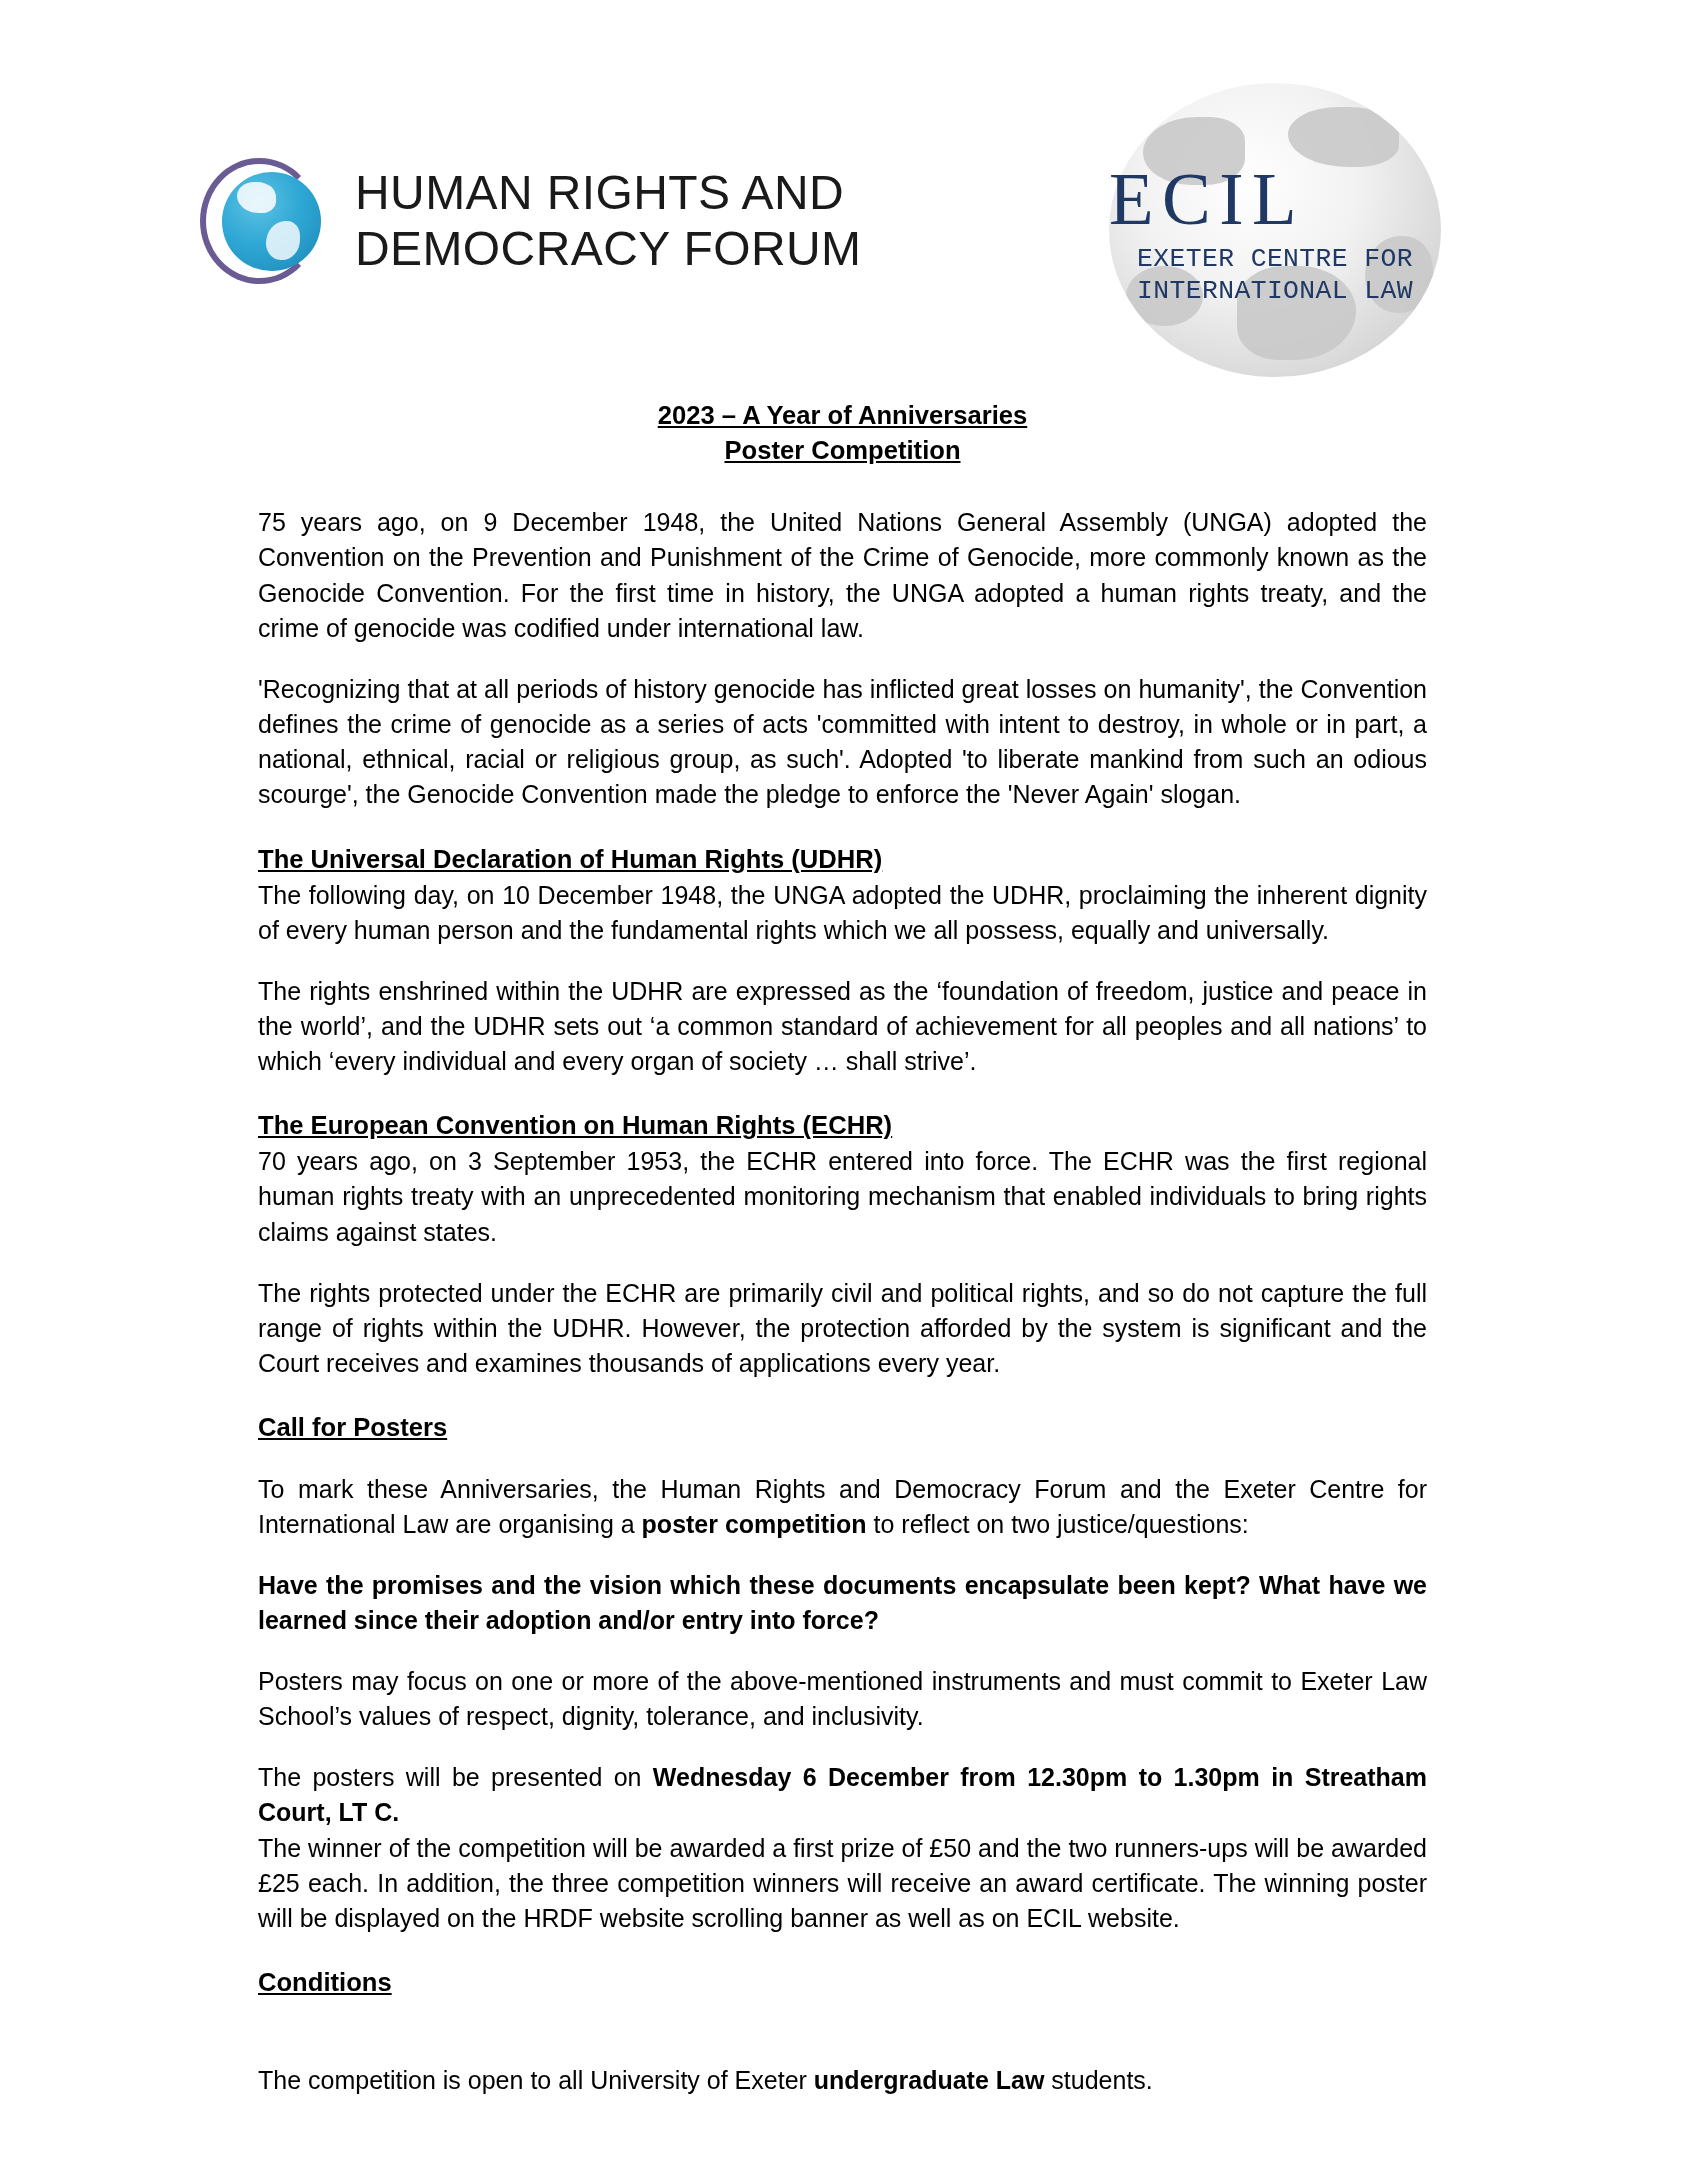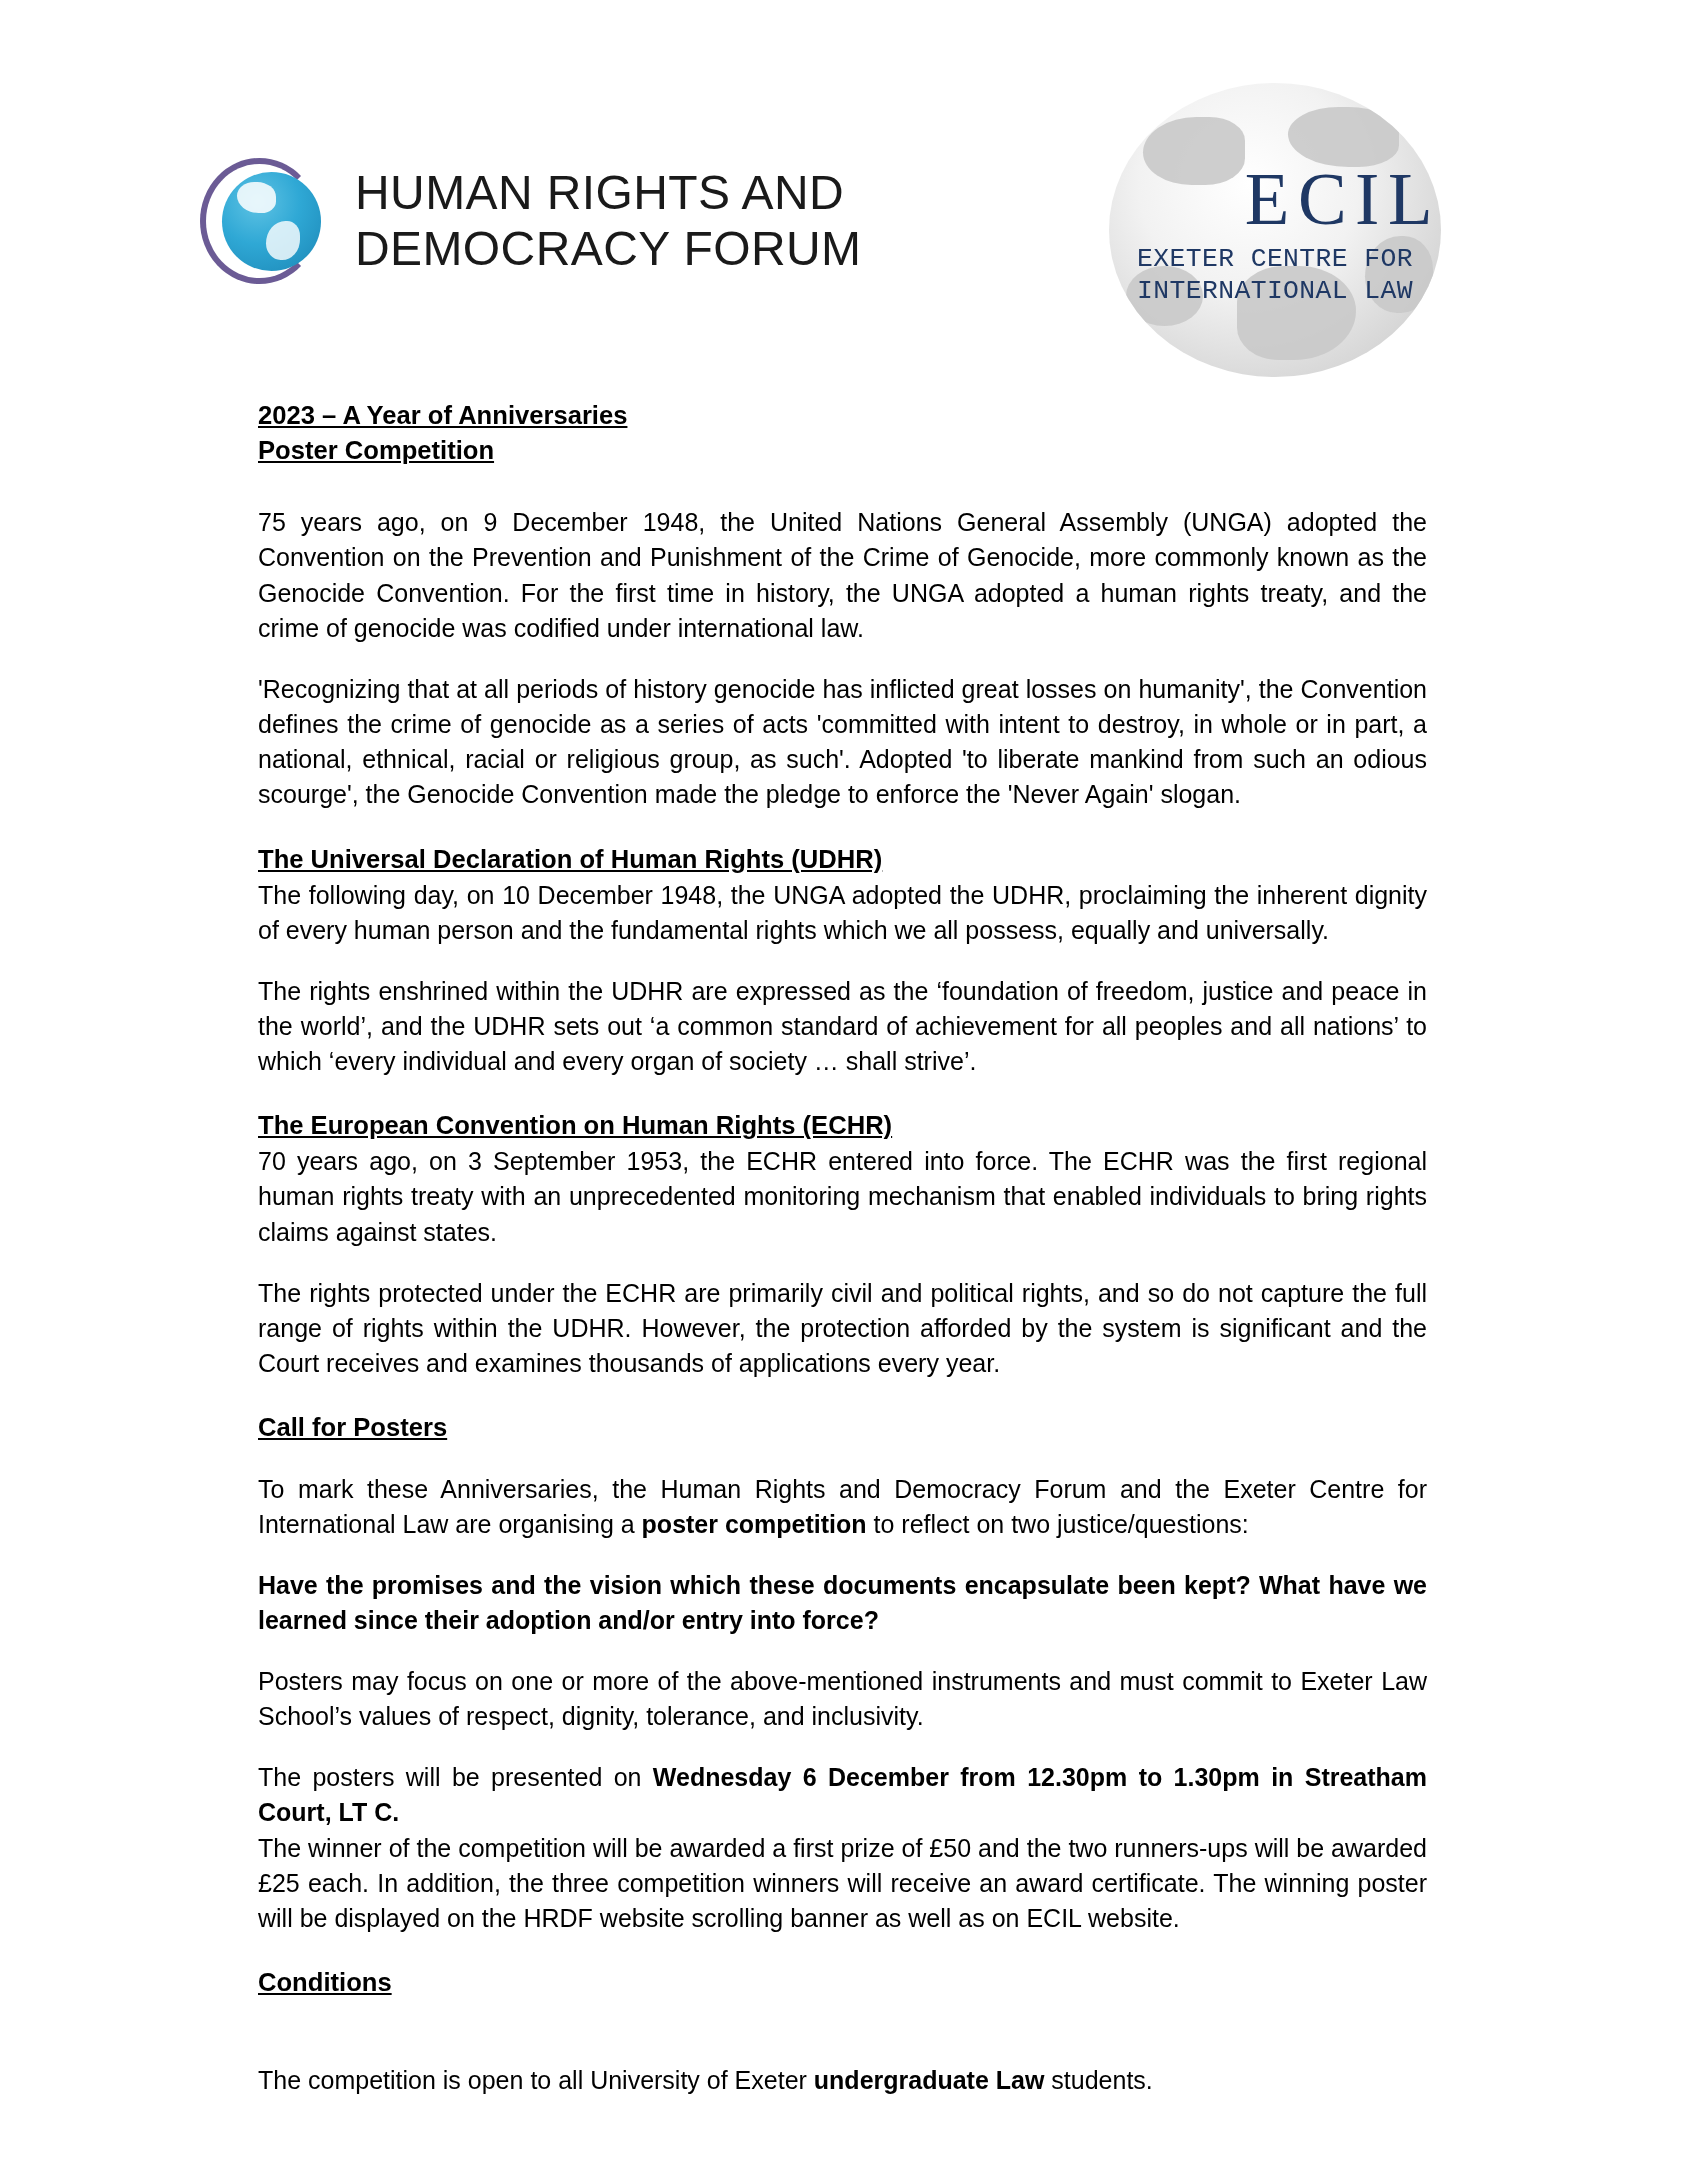--- a/index.html
+++ b/index.html
@@ -108,21 +108,21 @@
   }
   .ecil-globe .c1 { left: 34px; top: 34px; width: 102px; height: 68px; border-radius: 60% 40% 45% 55%; }
   .ecil-globe .c2 { left: 179px; top: 24px; width: 111px; height: 60px; border-radius: 50% 50% 40% 60%; }
   .ecil-globe .c3 { left: 128px; top: 183px; width: 119px; height: 94px; border-radius: 45% 55% 60% 40%; }
   .ecil-globe .c4 { left: 17px; top: 183px; width: 77px; height: 60px; border-radius: 50%; }
   .ecil-globe .c5 { left: 256px; top: 153px; width: 68px; height: 77px; border-radius: 55% 45% 50% 50%; }
   .ecil-word {
     position: absolute;
     left: 0; top: 75px;
     width: 332px;
-    text-align: right;
+    text-align: left;
     font-family: "Liberation Serif", serif;
     font-size: 73px;
     letter-spacing: 8.5px;
     color: #1f3864;
     font-weight: 400;
   }
   .ecil-sub {
     position: absolute;
     left: 0; top: 160px;
     width: 332px;
@@ -133,21 +133,21 @@
     letter-spacing: 0.4px;
     color: #1f3864;
   }
   
   .content {
     padding: 0 252px 0 252px;
     font-size: 25px;
     line-height: 1.41;
   }
   .title-block {
-    text-align: left;
+    text-align: center;
     margin-top: -8.5px;
   }
   .title-line {
     font-weight: bold;
     text-decoration: underline;
     font-size: 25.6px;
     line-height: 1.38;
   }
   h2.section {
     font-size: 25.6px;

